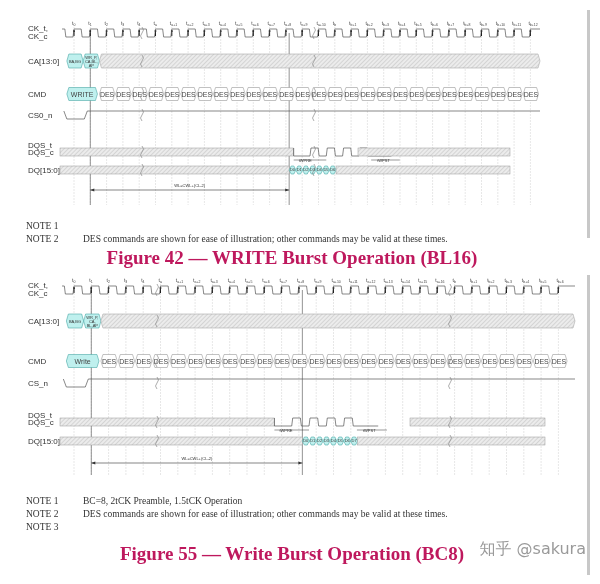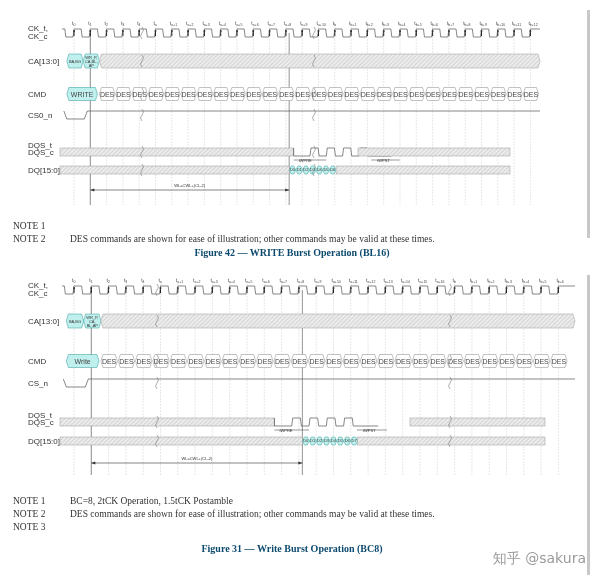--- a/index.html
+++ b/index.html
@@ -1,25 +1,25 @@
 <!DOCTYPE html>
 <html><head>
 <meta charset="utf-8">
 <style>
   html, body { margin: 0; padding: 0; background: #ffffff; }
   body { width: 600px; height: 584px; position: relative; overflow: hidden; font-family: "Liberation Sans", sans-serif; color: #222; }
   .figure { position: absolute; left: 0; width: 600px; text-decoration: underline; }
   #fig42 { top: 0; height: 270px; }
   #fig43 { top: 275px; height: 309px; }
   svg.timing { position: absolute; left: 0; top: 0; }
-  .notes { position: absolute; left: 13px; font-family: "Liberation Serif", serif; font-size: 9.5px; color: #333; line-height: 13px; }
+  .notes { position: absolute; left: 26px; font-family: "Liberation Serif", serif; font-size: 9.5px; color: #333; line-height: 13px; }
   .note-row { display: flex; white-space: nowrap; }
   .note-key { width: 57px; }
-  .caption { position: absolute; left: 0; width: 584px; text-align: center; font-family: "Liberation Serif", serif; font-weight: bold; font-size: 10px; color: #0c4a6e; }
-  .watermark { position: absolute; right: 14px; bottom: 16px; font-family: "DejaVu Sans", sans-serif; font-size: 14px; color: #9a9a9a; }
+  .caption { position: absolute; left: 0; width: 584px; text-align: center; font-family: "Liberation Serif", serif; font-weight: bold; font-size: 19px; color: #be185d; }
+  .watermark { position: absolute; right: 14px; bottom: 24px; font-family: "DejaVu Sans", sans-serif; font-size: 16px; color: #9a9a9a; }
   .side-bar { position: absolute; left: 587px; width: 3px; background: #c8c8c8; }
   .sig-label { font-family: "Liberation Sans", sans-serif; font-size: 8px; fill: #333; }
   .tick-label { font-family: "Liberation Sans", sans-serif; font-size: 5px; fill: #444; }
   .box-text { font-family: "Liberation Sans", sans-serif; font-size: 7px; fill: #444; }
   .small-text { font-family: "Liberation Sans", sans-serif; font-size: 4px; fill: #333; }
 </style>
 </head>
 <body>
 
 <div class="figure" id="fig42">
@@ -539,27 +539,27 @@
       <g>
         <line x1="91.3" y1="188" x2="302.36" y2="188" stroke="#333" stroke-width="0.6"></line>
         <path d="M 91.3 188 l 4 -1.5 l 0 3 z" fill="#333"></path>
         <path d="M 302.36 188 l -4 -1.5 l 0 3 z" fill="#333"></path>
         <text x="196.83" y="185" text-anchor="middle" class="small-text">WL=CWL+(CL-2)</text>
       </g>
     </svg>
   <div class="notes" style="top:220px;">
     <div class="note-row">
         <span class="note-key">NOTE 1</span>
-        <span>BC=8, 2tCK Operation, 1.5tCK Postamble</span>
+        <span>BC=8, 2tCK Preamble, 1.5tCK Operation</span>
       </div>
     <div class="note-row">
         <span class="note-key">NOTE 2</span>
         <span>DES commands are shown for ease of illustration; other commands may be valid at these times.</span>
       </div>
     <div class="note-row">
         <span class="note-key">NOTE 3</span>
       </div>
   </div>
-  <div class="caption" style="top:268px;">Figure 31 — Write Burst Operation (BC8)</div>
+  <div class="caption" style="top:268px;">Figure 55 — Write Burst Operation (BC8)</div>
   <div class="side-bar" style="top:0px;height:300px;"></div>
 </div>
 
 <div class="watermark">知乎 @sakura</div>
 
 </body></html>

